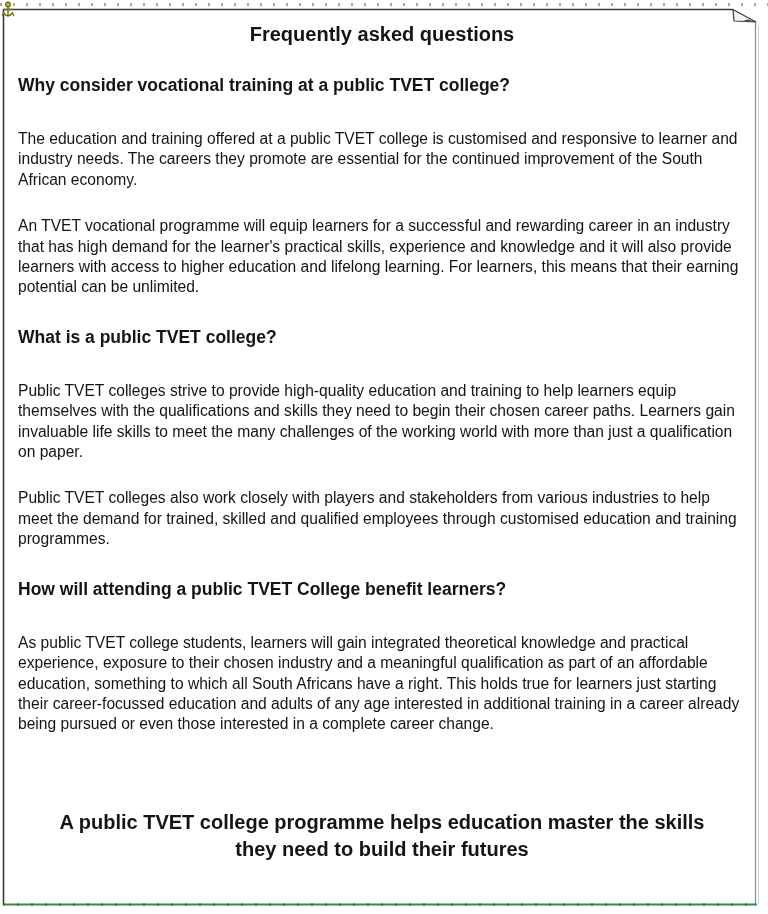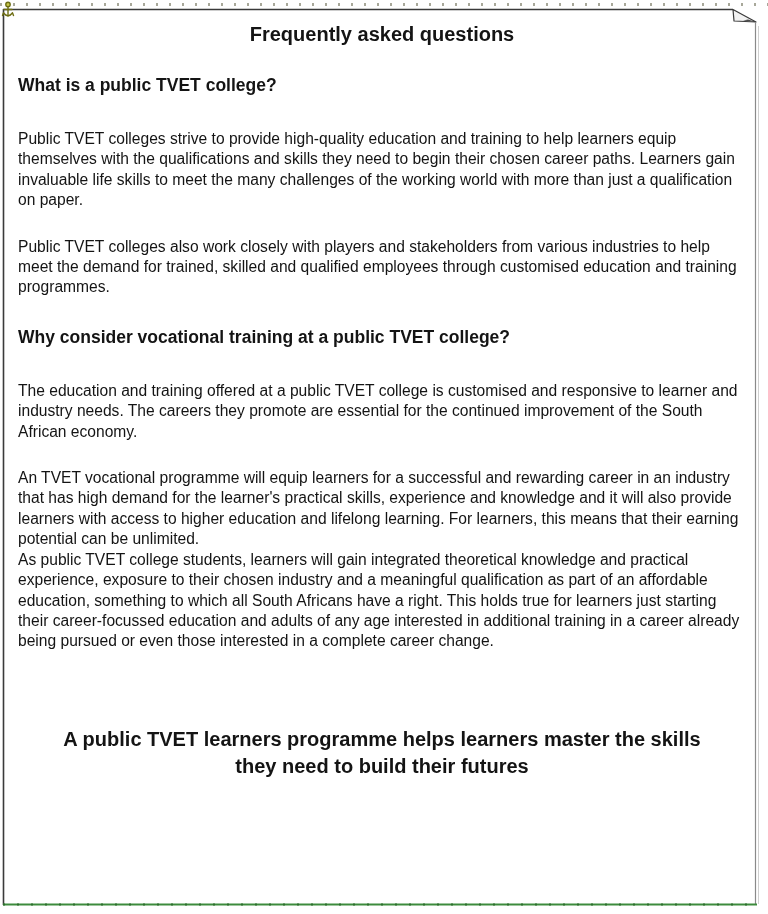--- a/index.html
+++ b/index.html
@@ -90,30 +90,31 @@
     <path d="M3.5 13 Q8 18.5 12.5 13" fill="none"></path>
     <path d="M3.5 13 L2.5 15.5 M12.5 13 L13.5 15.5"></path>
   </g>
 </svg>
 
 <div class="content">
 
   <div class="page-title">Frequently asked questions</div>
 
   <div>
+    <div class="faq-heading">Why consider vocational training at a public TVET college?</div>
+    <p class="faq-para">The education and training offered at a public TVET college is customised and responsive to learner and industry needs. The careers they promote are essential for the continued improvement of the South African economy.</p>
+    <p class="faq-para">An TVET vocational programme will equip learners for a successful and rewarding career in an industry that has high demand for the learner's practical skills, experience and knowledge and it will also provide learners with access to higher education and lifelong learning. For learners, this means that their earning potential can be unlimited.</p>
+  </div>
+
+  <div>
     <div class="faq-heading">What is a public TVET college?</div>
     <p class="faq-para">Public TVET colleges strive to provide high-quality education and training to help learners equip themselves with the qualifications and skills they need to begin their chosen career paths. Learners gain invaluable life skills to meet the many challenges of the working world with more than just a qualification on paper.</p>
     <p class="faq-para">Public TVET colleges also work closely with players and stakeholders from various industries to help meet the demand for trained, skilled and qualified employees through customised education and training programmes.</p>
   </div>
 
   <div>
-    <div class="faq-heading">Why consider vocational training at a public TVET college?</div>
-    <p class="faq-para">The education and training offered at a public TVET college is customised and responsive to learner and industry needs. The careers they promote are essential for the continued improvement of the South African economy.</p>
-    <p class="faq-para">An TVET vocational programme will equip learners for a successful and rewarding career in an industry that has high demand for the learner's practical skills, experience and knowledge and it will also provide learners with access to higher education and lifelong learning. For learners, this means that their earning potential can be unlimited.</p>
-  </div>
-
-  <div>
+    <div class="faq-heading">How will attending a public TVET College benefit learners?</div>
     <p class="faq-para">As public TVET college students, learners will gain integrated theoretical knowledge and practical experience, exposure to their chosen industry and a meaningful qualification as part of an affordable education, something to which all South Africans have a right. This holds true for learners just starting their career-focussed education and adults of any age interested in additional training in a career already being pursued or even those interested in a complete career change.</p>
   </div>
 
-  <div class="footer-statement">A public TVET learners programme helps learners master the skills they need to build their futures</div>
+  <div class="footer-statement">A public TVET college programme helps education master the skills they need to build their futures</div>
 
 </div>
 
 </body></html>

